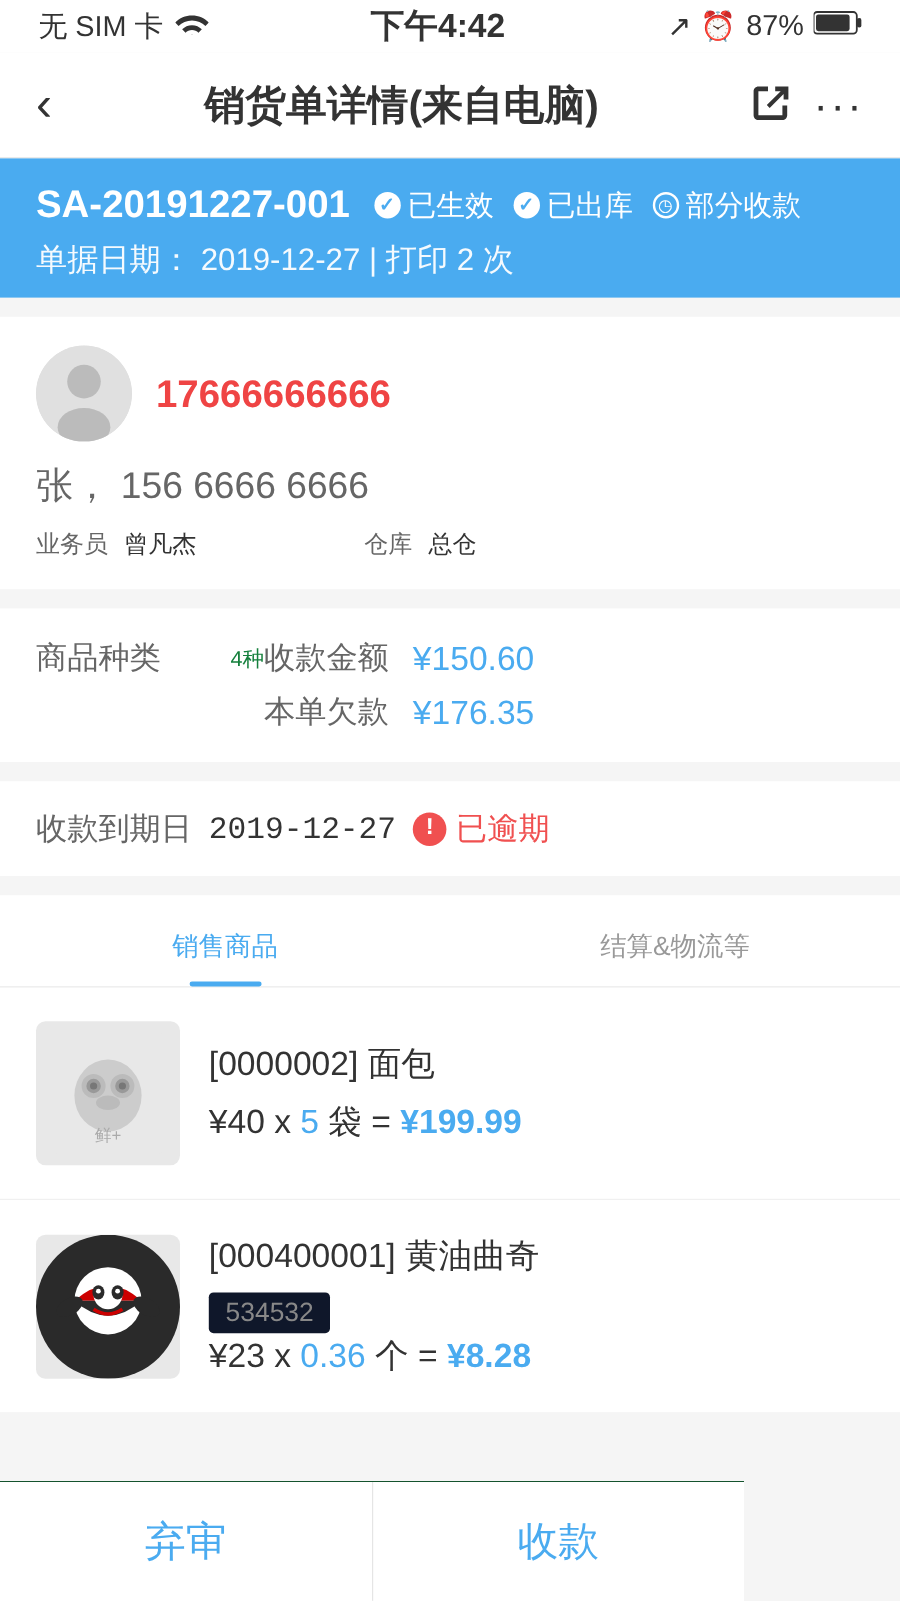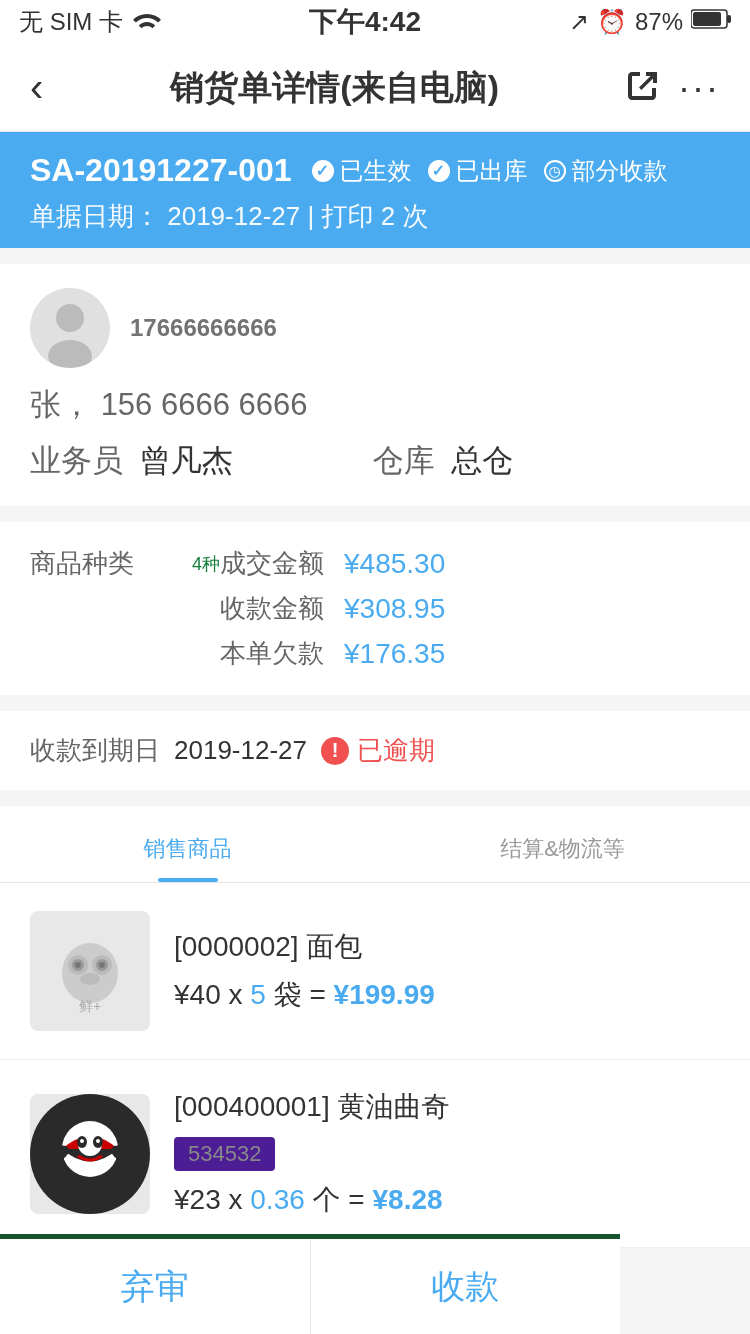--- a/index.html
+++ b/index.html
@@ -13,21 +13,21 @@
       color: #333;
     }
 
     
     .status-bar {
       background: #fff;
       height: 44px;
       display: flex;
       align-items: center;
       justify-content: space-between;
-      padding: 0 19px;
+      padding: 0 32px;
       font-size: 24px;
       font-weight: 500;
     }
     .status-bar-left { display: flex; align-items: center; gap: 10px; }
     .status-bar-center { font-size: 28px; font-weight: 600; }
     .status-bar-right { display: flex; align-items: center; gap: 8px; font-size: 24px; }
 
     
     .nav-bar {
       background: #fff;
@@ -129,33 +129,33 @@
       width: 80px;
       height: 80px;
       border-radius: 50%;
       background: #ddd;
       display: flex;
       align-items: center;
       justify-content: center;
       overflow: hidden;
     }
     .customer-name {
-      font-size: 24px;
+      font-size: 32px;
       font-weight: 600;
-      color: #737373;
+      color: #ef4444;
     }
     .customer-sub {
       font-size: 31px;
       color: #666;
       margin-bottom: 14px;
     }
     .customer-meta {
       display: flex;
       gap: 60px;
-      font-size: 31px;
+      font-size: 20px;
       color: #333;
     }
     .meta-label { color: #666; }
     .meta-value { color: #333; margin-left: 8px; }
 
     
     .summary-section {
       background: #fff;
       margin-top: 16px;
       padding: 24px 30px;
@@ -184,20 +184,21 @@
     .amount-blue { color: #4AABF0; font-size: 28px; }
 
     
     .due-section {
       background: #fff;
       margin-top: 16px;
       padding: 22px 30px;
       display: flex;
       align-items: center;
       gap: 14px;
+      font-family: Liberation Mono, monospace;
     }
     .due-label { font-size: 26px; color: #666; }
     .due-date { font-size: 26px; color: #333; }
     .overdue-badge {
       display: flex;
       align-items: center;
       gap: 8px;
       color: #f05050;
       font-size: 26px;
     }
@@ -271,43 +272,42 @@
     .product-details {
       flex: 1;
     }
     .product-name {
       font-size: 28px;
       color: #333;
       margin-bottom: 10px;
     }
     .product-sku-badge {
       display: inline-block;
-      background: #4c1d95;
+      background: #0f172a;
       color: #888;
       font-size: 22px;
       padding: 4px 14px;
       border-radius: 4px;
-      margin-bottom: 10px;
     }
     .product-price {
       font-size: 28px;
       color: #333;
     }
     .price-highlight { color: #4AABF0; }
     .price-result { color: #4AABF0; font-weight: 600; }
 
     
     .bottom-bar {
       position: fixed;
       bottom: 0;
       left: 0;
       width: 620px;
       height: 100px;
       background: #fff;
-      border-top: 5px solid #14532d;
+      border-top: 1px solid #14532d;
       display: flex;
     }
     .bottom-btn {
       flex: 1;
       display: flex;
       align-items: center;
       justify-content: center;
       font-size: 34px;
       color: #4AABF0;
       cursor: pointer;
@@ -417,26 +417,22 @@
 
 <div class="summary-section">
   <div class="summary-left">
     <div style="display:flex; gap:10px; align-items:center;">
       <span class="summary-label">商品种类</span>
       <span class="summary-value">4种</span>
     </div>
   </div>
   <div class="summary-right">
     <div class="summary-row">
-      <span class="summary-label">成交金额</span>
-      <span class="amount-blue">¥485.30</span>
-    </div>
-    <div class="summary-row">
       <span class="summary-label">收款金额</span>
-      <span class="amount-blue">¥308.95</span>
+      <span class="amount-blue">¥150.60</span>
     </div>
     <div class="summary-row">
       <span class="summary-label">本单欠款</span>
       <span class="amount-blue">¥176.35</span>
     </div>
   </div>
 </div>
 
 <div class="due-section">
   <span class="due-label">收款到期日</span>

